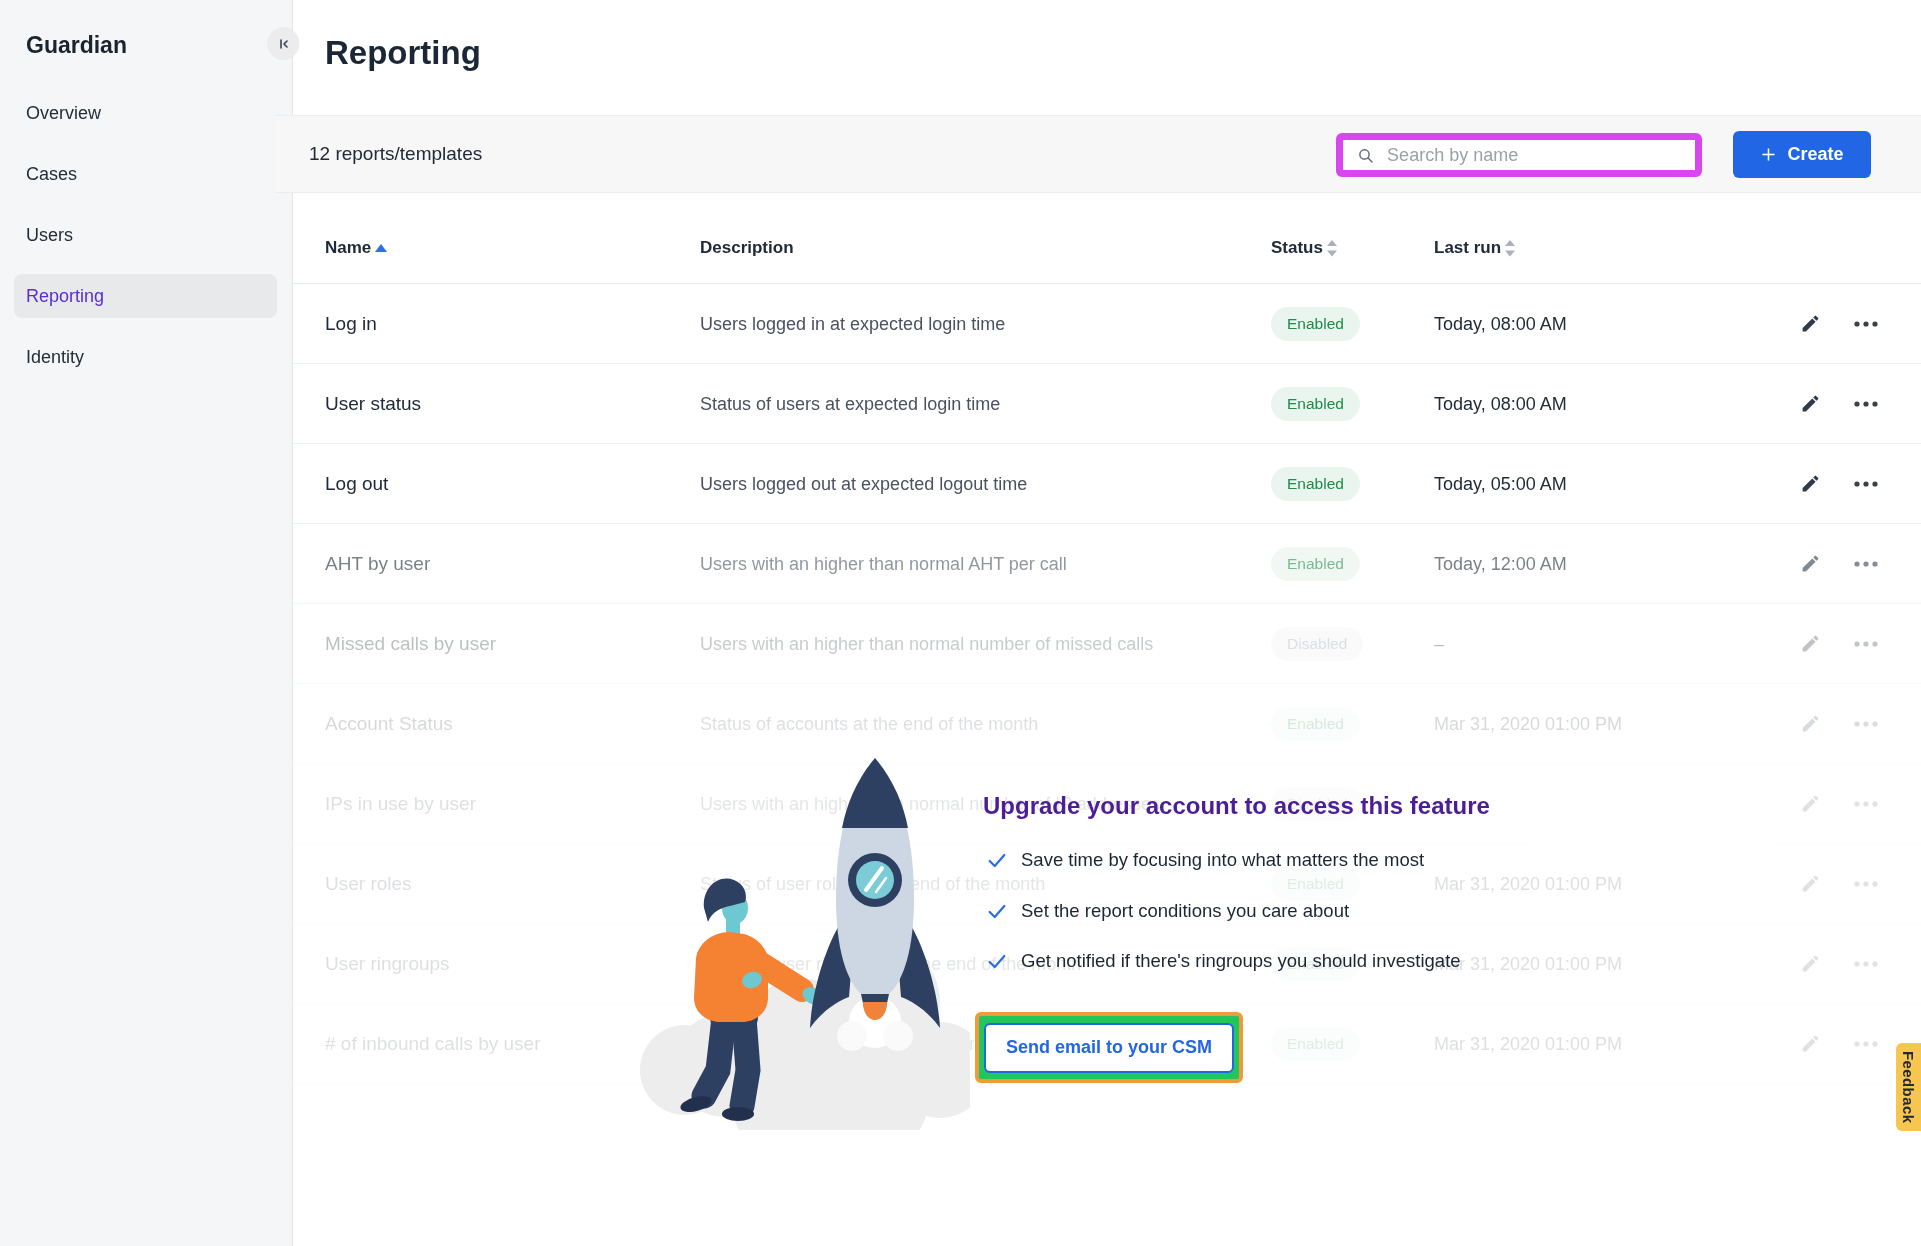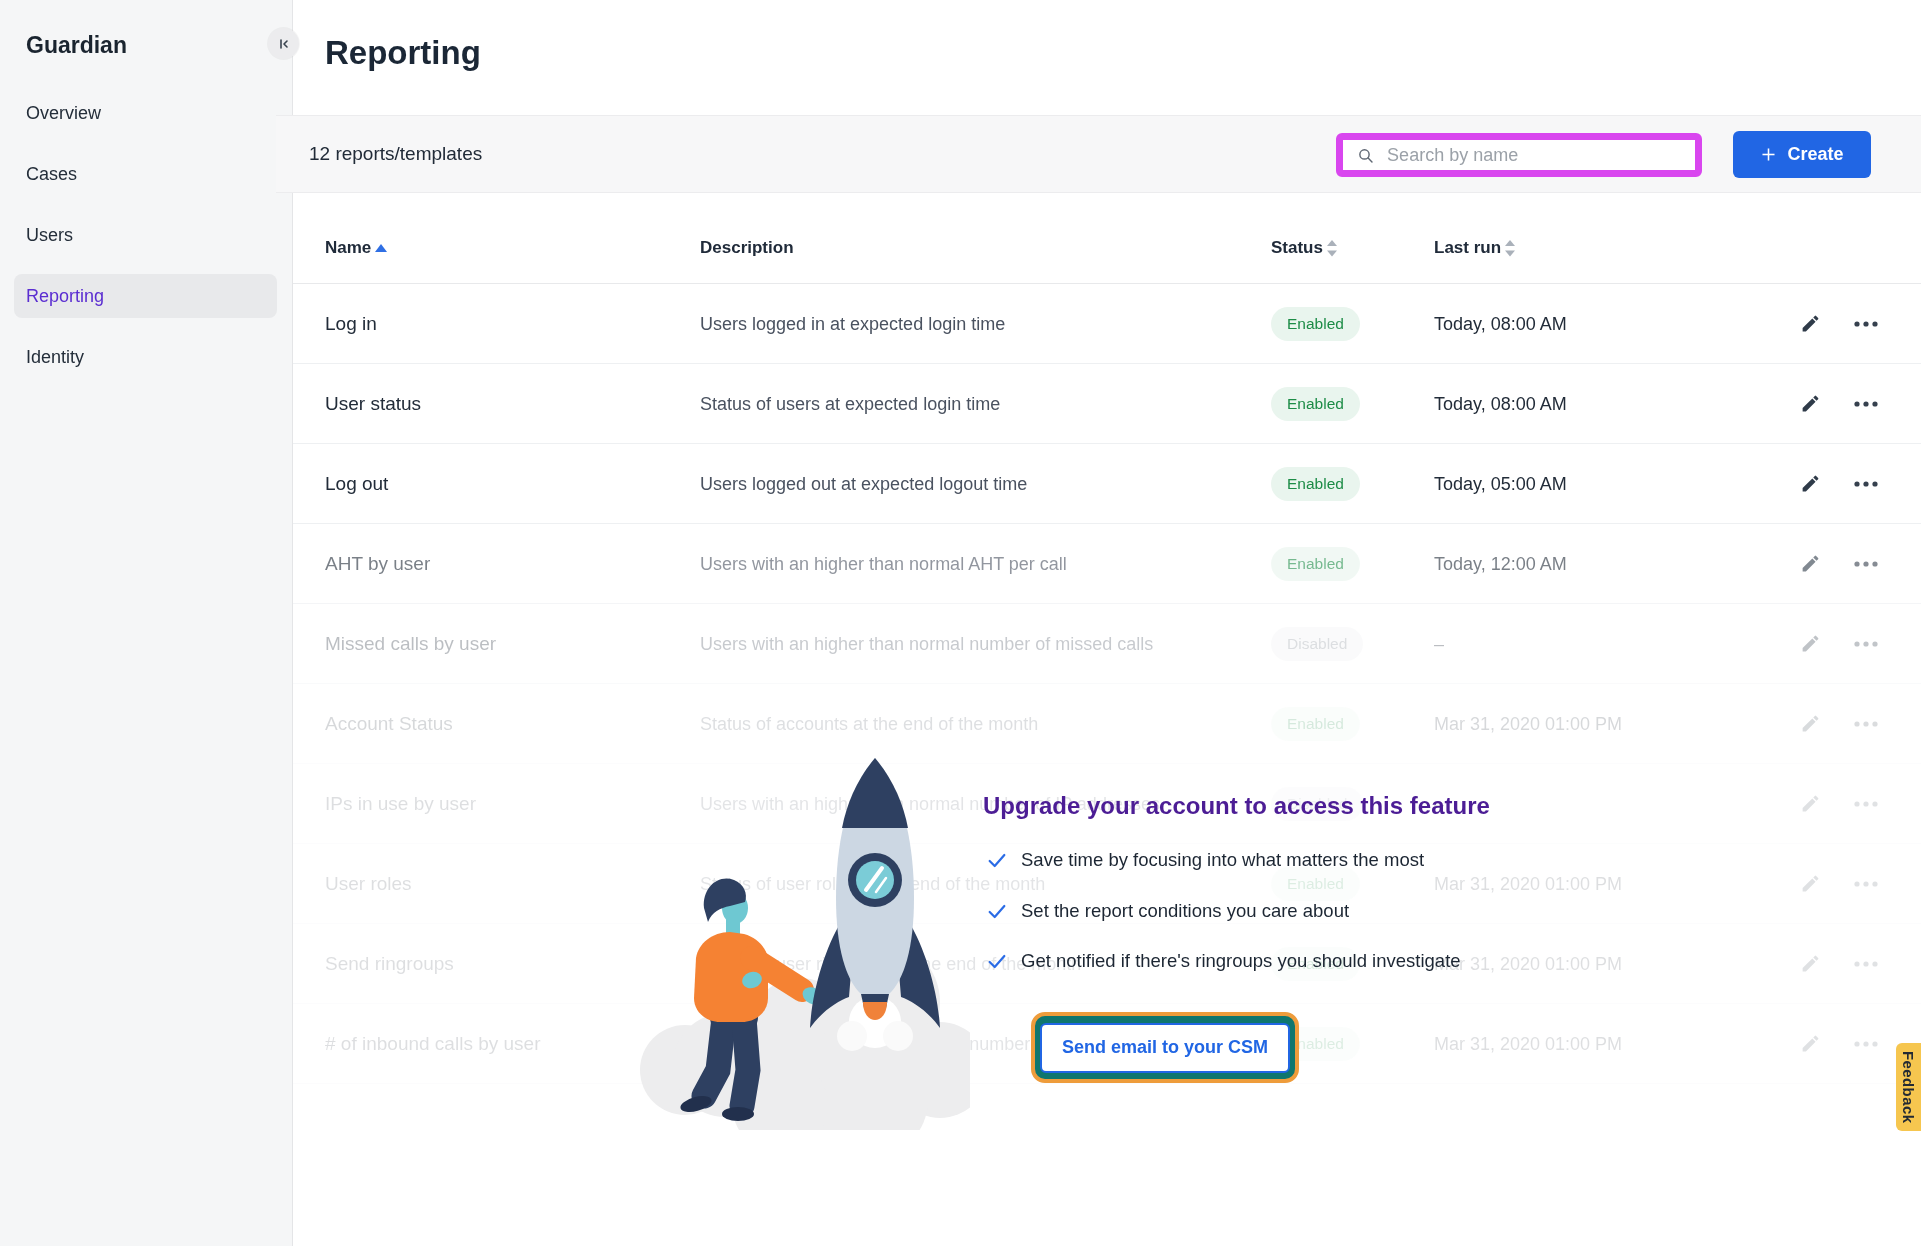--- a/index.html
+++ b/index.html
@@ -53,22 +53,22 @@
   .c-status.off{color:#8d949d;background:#eff0f2;}
   .c-last{left:1142px;font-size:18px;color:#222c39;}
   .c-edit{left:1505px;width:26px;height:26px;cursor:pointer;display:flex;align-items:center;justify-content:center;}
   .c-more{left:1560px;width:28px;height:26px;cursor:pointer;display:flex;align-items:center;justify-content:center;}
   
   #illustration{position:absolute;left:630px;top:740px;width:340px;height:390px;z-index:2;}
   #up-title{position:absolute;left:983px;top:792px;font-size:24px;font-weight:bold;color:#4c1d95;z-index:4;}
   .benefit{position:absolute;left:986px;display:flex;align-items:center;gap:13px;z-index:4;
     font-size:18.5px;color:#1c2633;height:26px;}
   .benefit-0{top:847px;} .benefit-1{top:898px;} .benefit-2{top:948px;}
-  #cta-annotation{position:absolute;left:1031px;top:1012px;width:268px;height:71px;box-sizing:border-box;
-    border:4px solid #ee9c3b;border-radius:14px;background:#0f766e;z-index:4;
+  #cta-annotation{position:absolute;left:975px;top:1012px;width:268px;height:71px;box-sizing:border-box;
+    border:4px solid #ee9c3b;border-radius:6px;background:#22c55e;z-index:4;
     display:flex;align-items:center;justify-content:center;}
   #cta-btn{width:250px;height:50px;background:#fff;border:2px solid #2166e4;border-radius:6px;
     color:#2166e4;font-size:18px;font-weight:bold;display:flex;align-items:center;justify-content:center;
     cursor:pointer;box-sizing:border-box;font-family:inherit;}
   
   #feedback-tab{position:absolute;right:0;top:1043px;width:25px;height:88px;background:#f6c64f;
     border-radius:6px 0 0 6px;display:flex;align-items:center;justify-content:center;z-index:7;cursor:pointer;}
   #feedback-tab span{writing-mode:vertical-rl;font-size:15px;font-weight:600;color:#232a33;letter-spacing:.4px;}
 </style>
 </head>
@@ -319,21 +319,21 @@
       </div>
       <div class="cell c-more">
         <svg width="26" height="8" viewBox="0 0 26 8">
           <circle cx="4" cy="4" r="2.6" fill="#36414e"></circle>
           <circle cx="13" cy="4" r="2.6" fill="#36414e"></circle>
           <circle cx="22" cy="4" r="2.6" fill="#36414e"></circle>
         </svg>
       </div>
     </div>
     <div class="trow" style="opacity: 0.15;">
-      <div class="cell c-name">Send ringroups</div>
+      <div class="cell c-name">User ringroups</div>
       <div class="cell c-desc">Status of user ringroups at the end of the month</div>
       <div class="cell c-status on">Enabled</div>
       <div class="cell c-last">Mar 31, 2020 01:00 PM</div>
       <div class="cell c-edit">
         <svg width="21" height="21" viewBox="0 0 24 24">
           <path fill="#2f3b49" d="M3 17.25V21h3.75L17.81 9.94l-3.75-3.75L3 17.25zm17.71-10.21c.39-.39.39-1.02 0-1.41l-2.34-2.34a.996.996 0 0 0-1.41 0l-1.83 1.83 3.75 3.75 1.83-1.83z"></path>
         </svg>
       </div>
       <div class="cell c-more">
         <svg width="26" height="8" viewBox="0 0 26 8">

